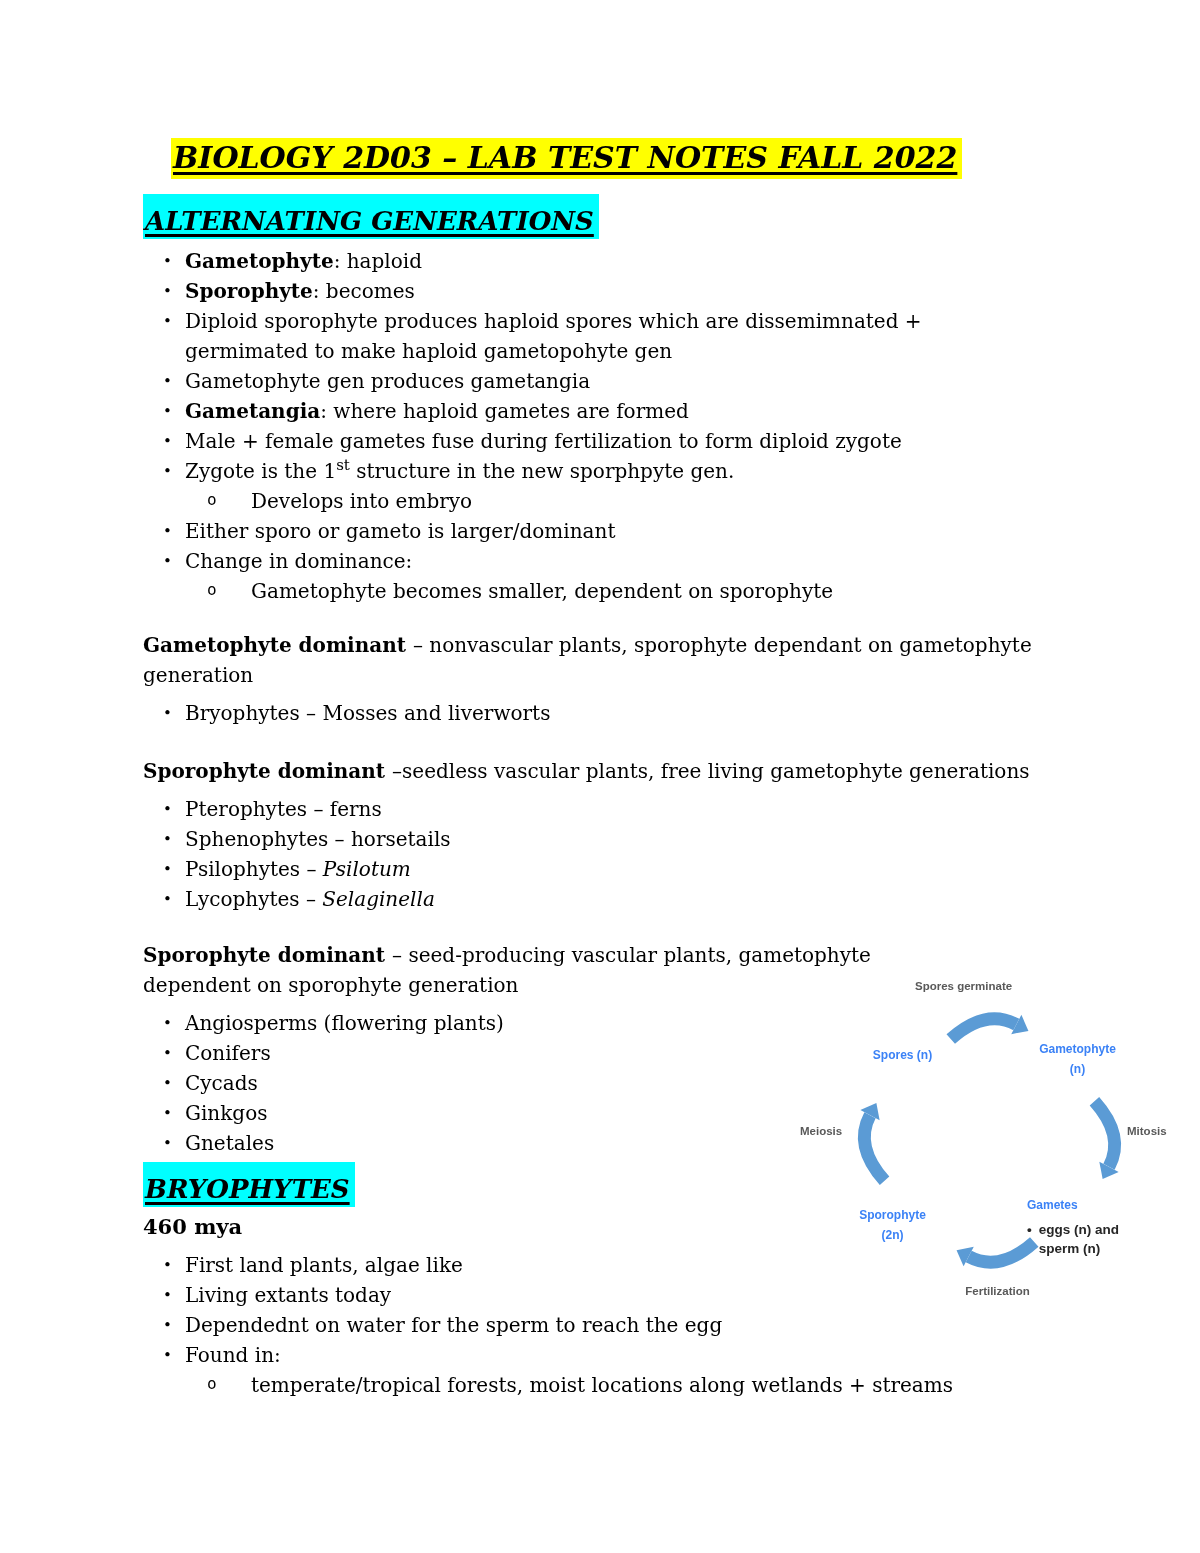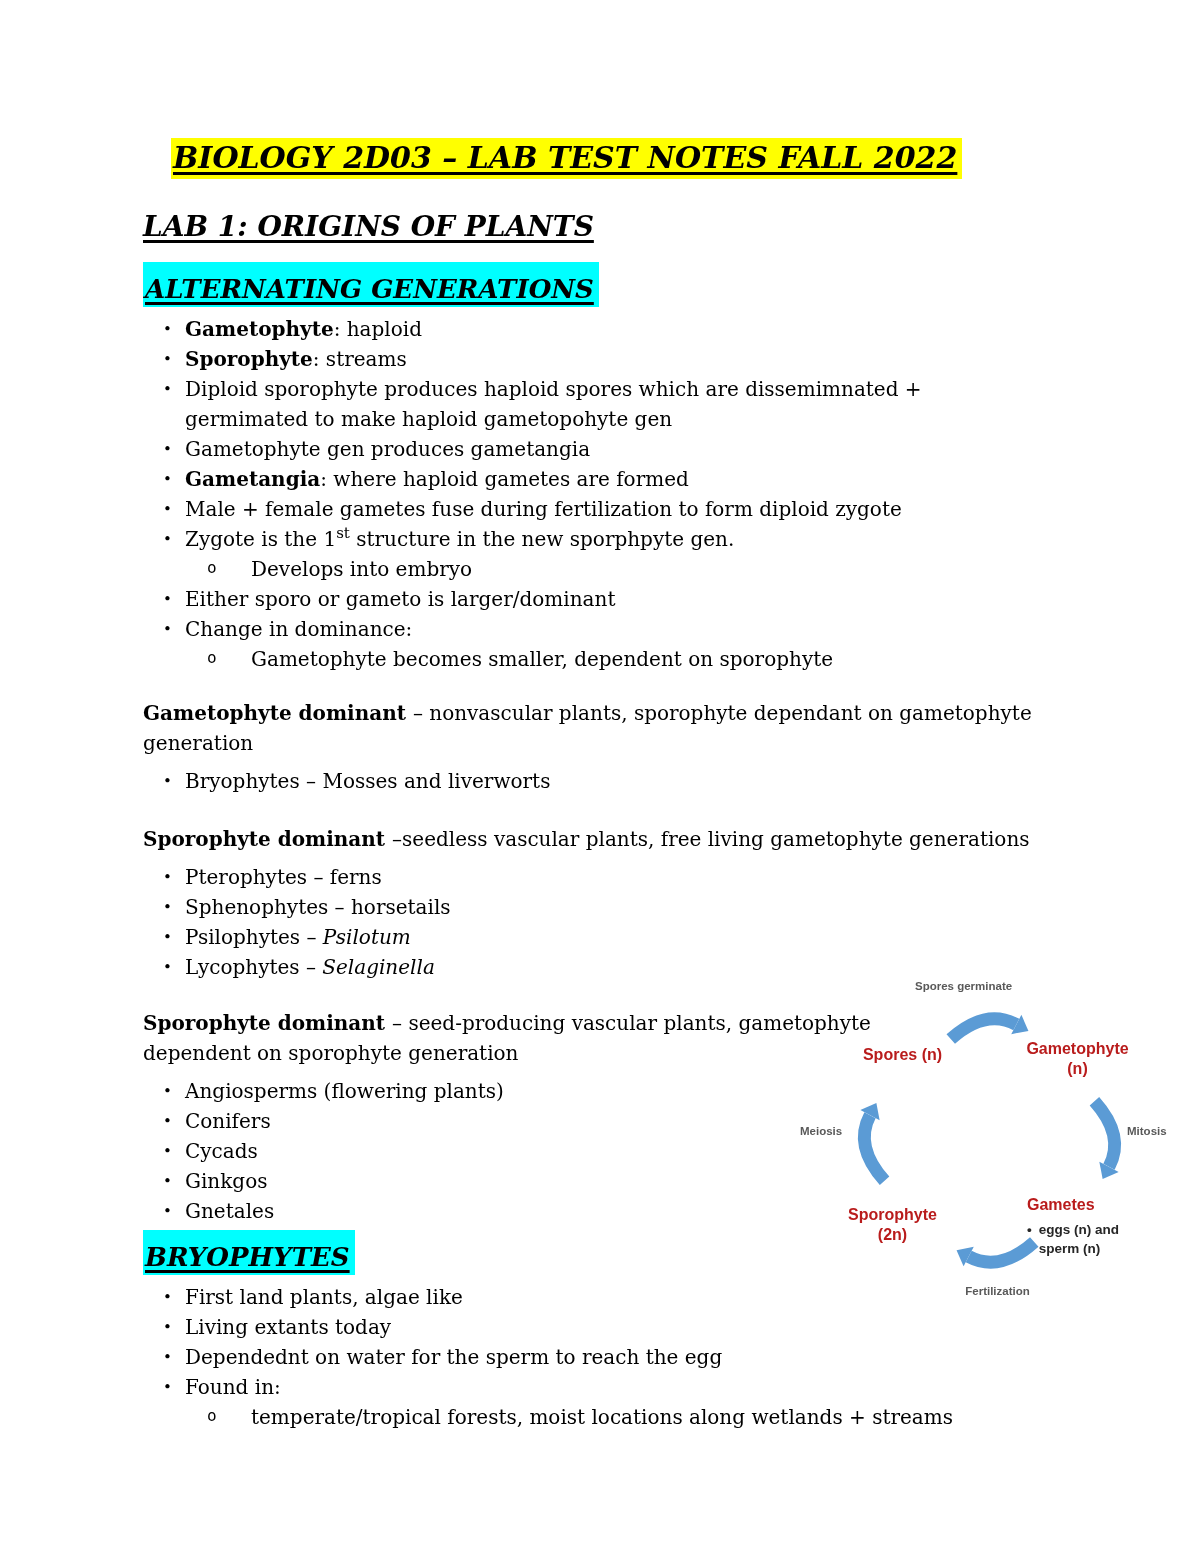--- a/index.html
+++ b/index.html
@@ -27,42 +27,41 @@
   .it{font-style:italic;}
   sup{font-size:15px;vertical-align:super;line-height:0;}
   p.para{font-size:20px;line-height:30px;}
   .p1{margin-top:24px;max-width:910px;}
   .p2{margin-top:28px;max-width:910px;}
   .p3{margin-top:26px;max-width:820px;}
   
   .diagram{position:absolute;left:790px;top:975px;width:400px;height:350px;
            font-family:"Liberation Sans", sans-serif;}
   .dg-label{position:absolute;color:#595959;font-size:11.5px;font-weight:bold;}
-  .dg-node{position:absolute;color:#b91c1c;font-size:16px;font-weight:bold;text-align:center;line-height:20px;}
+  .dg-node{position:absolute;color:#3b82f6;font-size:12px;font-weight:bold;text-align:center;line-height:20px;}
   .arrow{position:absolute;width:88px;height:51px;}
   .rot90{transform:rotate(90deg);}
   .rot180{transform:rotate(180deg);}
   .rot270{transform:rotate(270deg);}
   .g-sub{position:absolute;left:237px;top:245px;display:flex;color:#262626;font-size:13.5px;font-weight:bold;line-height:19px;}
   .g-bullet{margin-right:7px;}
 </style>
 </head>
 <body>
 
 <div class="doc">
 
   <h1><span class="hl-yellow u">BIOLOGY 2D03 – LAB TEST NOTES FALL 2022</span></h1>
 
-  <h2><span class="u">LAB 1: ORIGINS OF PLANTS</span></h2>
 
   <h3 class="alt"><span class="hl-cyan u">ALTERNATING GENERATIONS</span></h3>
 
   <ul>
     <li><span class="mk">•</span><span class="term">Gametophyte</span><span>: haploid</span></li>
-    <li><span class="mk">•</span><span class="term">Sporophyte</span><span>: streams</span></li>
+    <li><span class="mk">•</span><span class="term">Sporophyte</span><span>: becomes</span></li>
     <li><span class="mk">•</span><span>Diploid sporophyte produces haploid spores which are dissemimnated + germimated to make haploid gametopohyte gen</span></li>
     <li><span class="mk">•</span><span>Gametophyte gen produces gametangia</span></li>
     <li><span class="mk">•</span><span class="term">Gametangia</span><span>: where haploid gametes are formed</span></li>
     <li><span class="mk">•</span><span>Male + female gametes fuse during fertilization to form diploid zygote</span></li>
     <li><span class="mk">•</span><span>Zygote is the 1</span><sup>st</sup><span> structure in the new sporphpyte gen.</span>
       <div class="sub-line"><span class="sub-mk">o</span><span>Develops into embryo</span></div>
     </li>
     <li><span class="mk">•</span><span>Either sporo or gameto is larger/dominant</span></li>
     <li><span class="mk">•</span><span>Change in dominance:</span>
       <div class="sub-line"><span class="sub-mk">o</span><span>Gametophyte becomes smaller, dependent on sporophyte</span></div>
@@ -85,20 +84,21 @@
   <p class="para p3"><span class="term">Sporophyte dominant </span><span>– seed-producing vascular plants, gametophyte dependent on sporophyte generation</span></p>
   <ul>
     <li><span class="mk">•</span><span>Angiosperms (flowering plants)</span></li>
     <li><span class="mk">•</span><span>Conifers</span></li>
     <li><span class="mk">•</span><span>Cycads</span></li>
     <li><span class="mk">•</span><span>Ginkgos</span></li>
     <li><span class="mk">•</span><span>Gnetales</span></li>
   </ul>
 
   <h3 class="bryo"><span class="hl-cyan u">BRYOPHYTES</span></h3>
+  <p class="mya">460 mya</p>
   <ul>
     <li><span class="mk">•</span><span>First land plants, algae like</span></li>
     <li><span class="mk">•</span><span>Living extants today</span></li>
     <li><span class="mk">•</span><span>Dependednt on water for the sperm to reach the egg</span></li>
     <li><span class="mk">•</span><span>Found in:</span>
       <div class="sub-line"><span class="sub-mk">o</span><span>temperate/tropical forests, moist locations along wetlands + streams</span></div>
     </li>
   </ul>
 
 </div>

